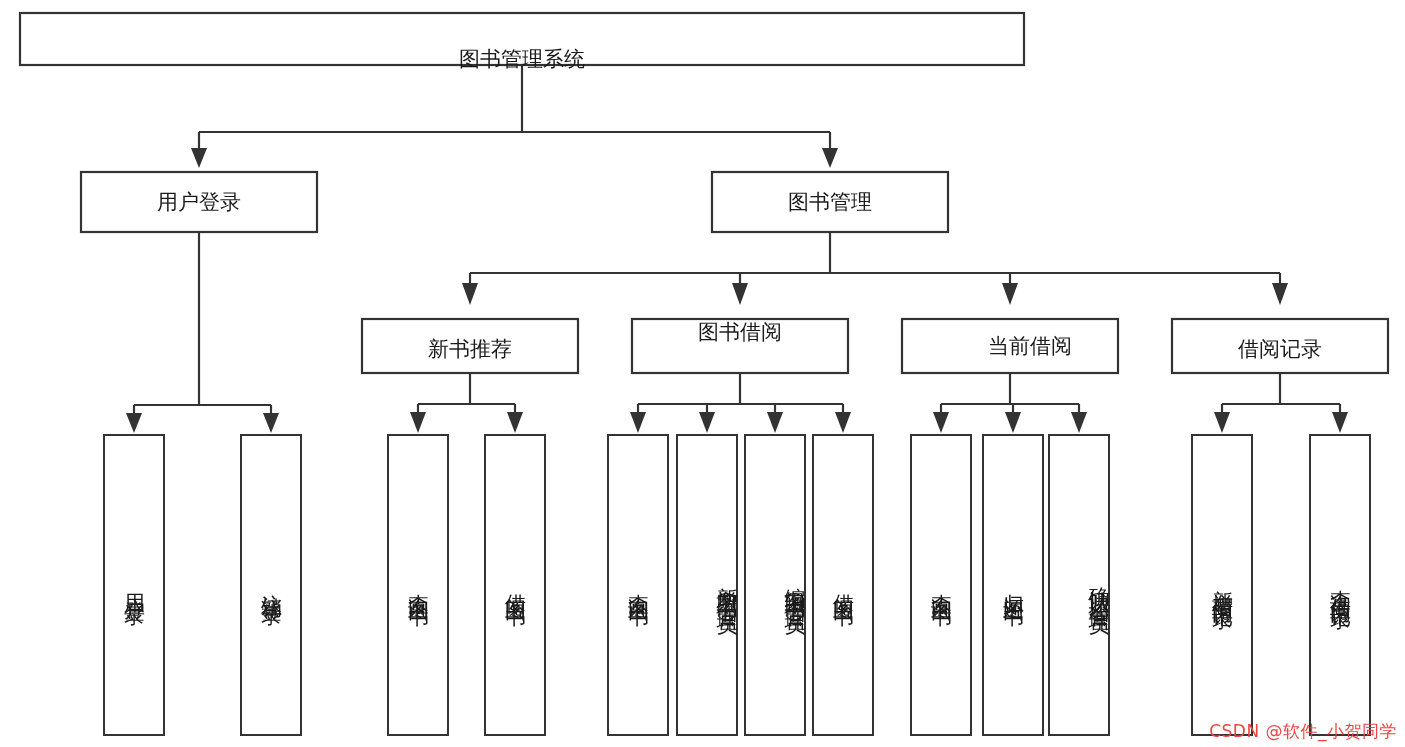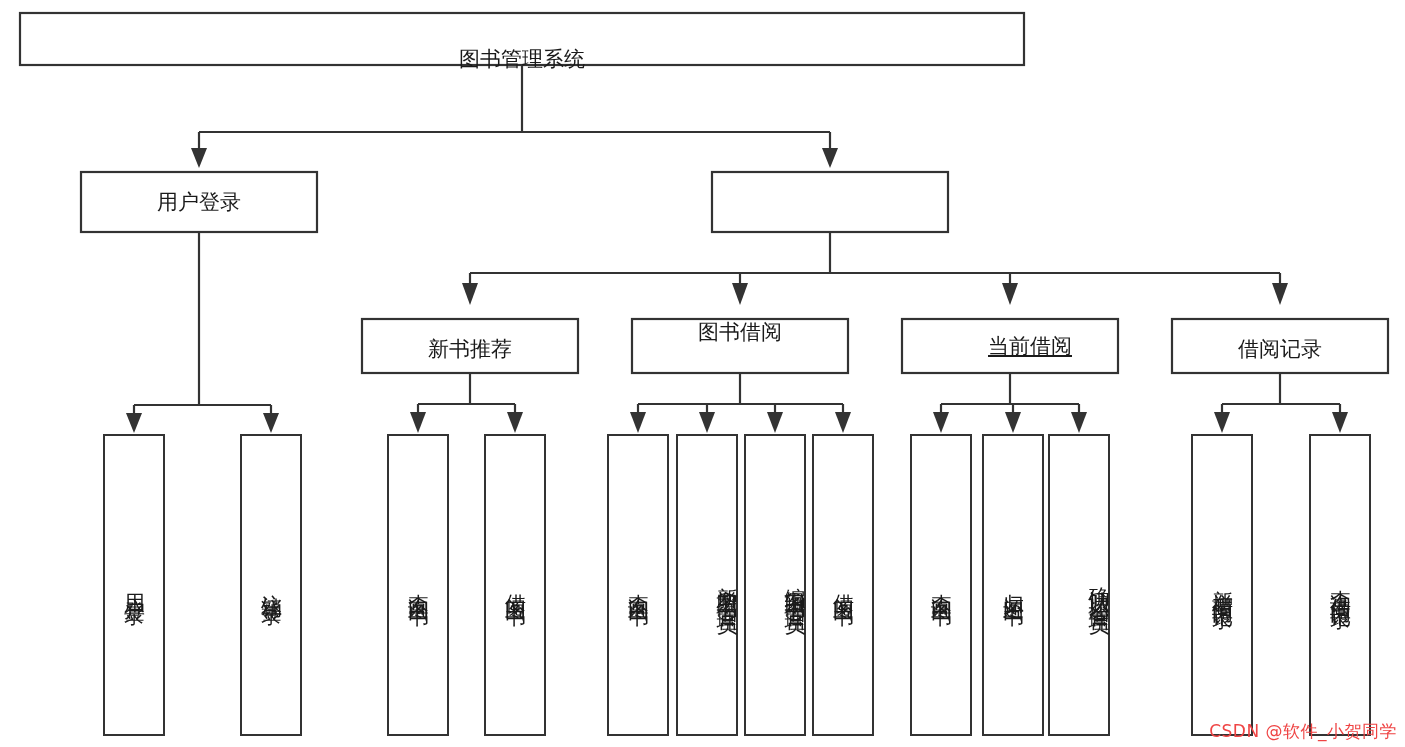--- a/index.html
+++ b/index.html
@@ -170,26 +170,27 @@
     <rect class="node-rect-thin" x="983" y="435" width="60" height="300"></rect>
     <rect class="node-rect-thin" x="1049" y="435" width="60" height="300"></rect>
     <rect class="node-rect-thin" x="1192" y="435" width="60" height="300"></rect>
     <rect class="node-rect-thin" x="1310" y="435" width="60" height="300"></rect>
   </svg>
 
   <div class="box-text-h" style="left:20px; top:13px; width:1004px; height:52px;margin-top:20px;">图书管理系统</div>
 
   <div class="box-text-h" style="left:81px; top:172px; width:236px; height:60px;">用户登录</div>
 
+  <div class="box-text-h" style="left:712px; top:172px; width:236px; height:60px;">图书管理</div>
 
   <div class="box-text-h" style="left:362px; top:319px; width:216px; height:60px;">新书推荐</div>
 
   <div class="box-text-h" style="left:632px; top:305px; width:216px; height:54px;">图书借阅</div>
 
-  <div class="box-text-h" style="left:902px; top:319px; width:256px; height:54px;text-decoration:underline;">当前借阅</div>
+  <div class="box-text-h" style="left:902px; top:319px; width:256px; height:54px;">当前借阅</div>
 
   <div class="box-text-h" style="left:1172px; top:319px; width:216px; height:60px;">借阅记录</div>
 
   <div class="leaf-vertical-text" style="left:104px; top:435px; width:60px; height:300px; display:flex; align-items:center; justify-content:center;">用户登录</div>
 
   <div class="leaf-vertical-text" style="left:241px; top:435px; width:60px; height:300px; display:flex; align-items:center; justify-content:center;">注销登录</div>
 
   <div class="leaf-vertical-text" style="left:388px; top:435px; width:60px; height:300px; display:flex; align-items:center; justify-content:center;">查询图书</div>
 
   <div class="leaf-vertical-text" style="left:485px; top:435px; width:60px; height:300px; display:flex; align-items:center; justify-content:center;">借阅图书</div>

